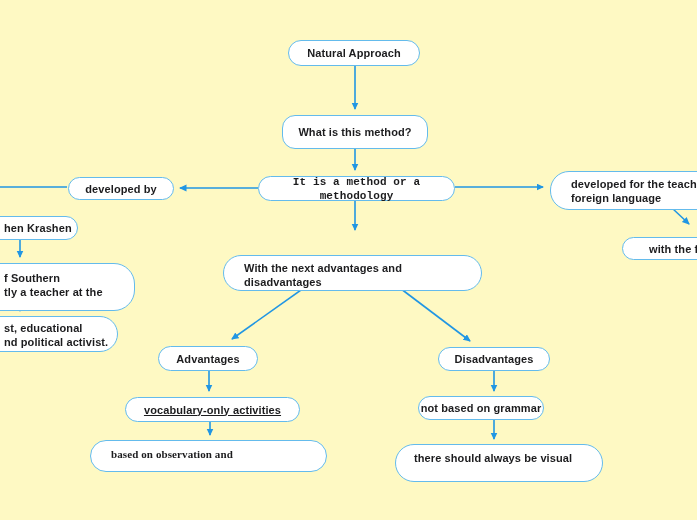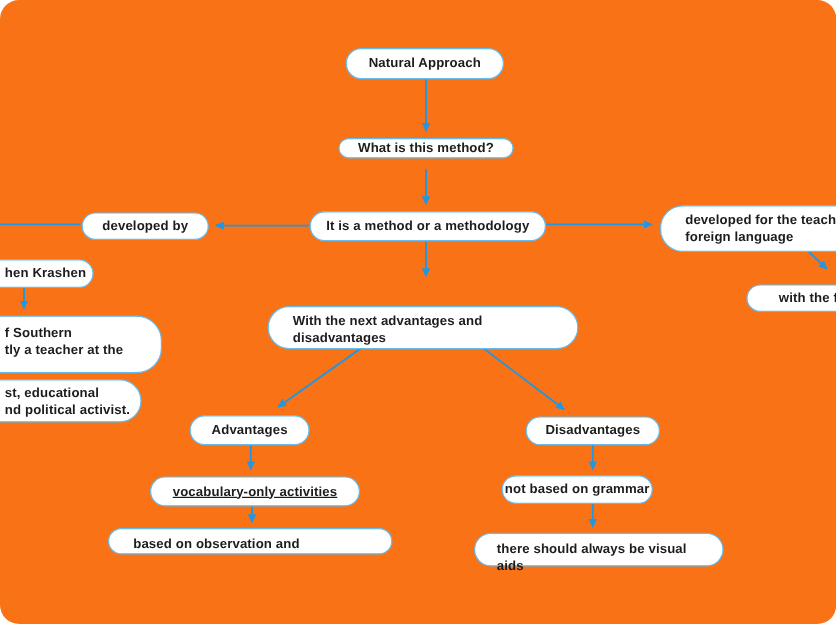--- a/index.html
+++ b/index.html
@@ -1,45 +1,45 @@
 <!DOCTYPE html>
 <html><head>
 <meta charset="utf-8">
 <style>
   html,body{margin:0;padding:0;background:#ffffff;}
   #canvas{
-    position:relative;width:697px;height:520px;background:#f97316;
-    overflow:hidden;font-family:"Liberation Sans","DejaVu Sans",sans-serif;border-radius:16px;
+    position:relative;width:697px;height:520px;background:#fef9c3;
+    overflow:hidden;font-family:"Liberation Sans","DejaVu Sans",sans-serif;
   }
   #edges{position:absolute;left:0;top:0;width:697px;height:520px;}
   .node{
     position:absolute;box-sizing:border-box;background:#ffffff;
     border:1.5px solid #64bbec;color:#1c1c1e;font-weight:bold;
     font-size:11px;line-height:14px;letter-spacing:.1px;
   }
   .pill{display:flex;align-items:center;justify-content:center;text-align:center;}
   .multi{display:block;}
   .multi span{display:block;}
   
   .n-natural{left:288px;top:40px;width:132px;height:26px;border-radius:13px;}
-  .n-what{left:282px;top:115px;width:146px;height:17px;border-radius:13px;}
-  .n-method{left:258px;top:176px;width:197px;height:25px;border-radius:13px;}
+  .n-what{left:282px;top:115px;width:146px;height:34px;border-radius:13px;}
+  .n-method{left:258px;top:176px;width:197px;height:25px;border-radius:13px;font-family:Liberation Mono, monospace;}
   .n-devby{left:68px;top:177px;width:106px;height:23px;border-radius:12px;}
   .n-devfor{left:550px;top:171px;width:172px;height:39px;border-radius:19px;padding:5px 0 0 20px;}
   .n-withfo{left:622px;top:237px;width:94px;height:23px;border-radius:12px;padding:4px 0 0 26px;overflow:hidden;}
   .n-krashen{left:-50px;top:216px;width:128px;height:24px;border-radius:12px;padding:4px 0 0 53px;}
   .n-teacher{left:-45px;top:263px;width:180px;height:48px;border-radius:21px;padding:7px 0 0 48px;}
   .n-activist{left:-60px;top:316px;width:178px;height:36px;border-radius:18px;padding:4px 0 0 63px;}
   .n-withnext{left:223px;top:255px;width:259px;height:36px;border-radius:18px;padding:5px 0 0 20px;}
   .n-advantages{left:158px;top:346px;width:100px;height:25px;border-radius:13px;}
   .n-disadvantages{left:438px;top:347px;width:112px;height:24px;border-radius:12px;}
   .n-vocab{left:125px;top:397px;width:175px;height:25px;border-radius:13px;text-decoration:underline;}
-  .n-observation{left:90px;top:440px;width:237px;height:22px;border-radius:19px;padding:6px 0 0 20px;}
+  .n-observation{left:90px;top:440px;width:237px;height:32px;border-radius:19px;padding:6px 0 0 20px;font-family:Liberation Serif, serif;}
   .n-notgrammar{left:418px;top:396px;width:126px;height:24px;border-radius:12px;}
-  .n-visualaids{left:395px;top:444px;width:208px;height:28px;border-radius:19px;padding:6px 0 0 18px;}
+  .n-visualaids{left:395px;top:444px;width:208px;height:38px;border-radius:19px;padding:6px 0 0 18px;}
   .edge{stroke:#2196e3;stroke-width:1.6px;fill:none;}
 </style>
 </head>
 <body>
 
 <div id="canvas">
 
   <svg id="edges" viewBox="0 0 697 520">
     <defs>
       <marker id="ah" markerUnits="userSpaceOnUse" markerWidth="9" markerHeight="8" refX="6.5" refY="3.5" orient="auto">
@@ -122,16 +122,15 @@
   <div class="node multi n-observation">
     <span>based on observation and</span>
   </div>
 
   <div class="node pill n-notgrammar">
     <span>not based on grammar</span>
   </div>
 
   <div class="node multi n-visualaids">
     <span>there should always be visual</span>
-    <span>aids</span>
   </div>
 
 </div>
 
 </body></html>

